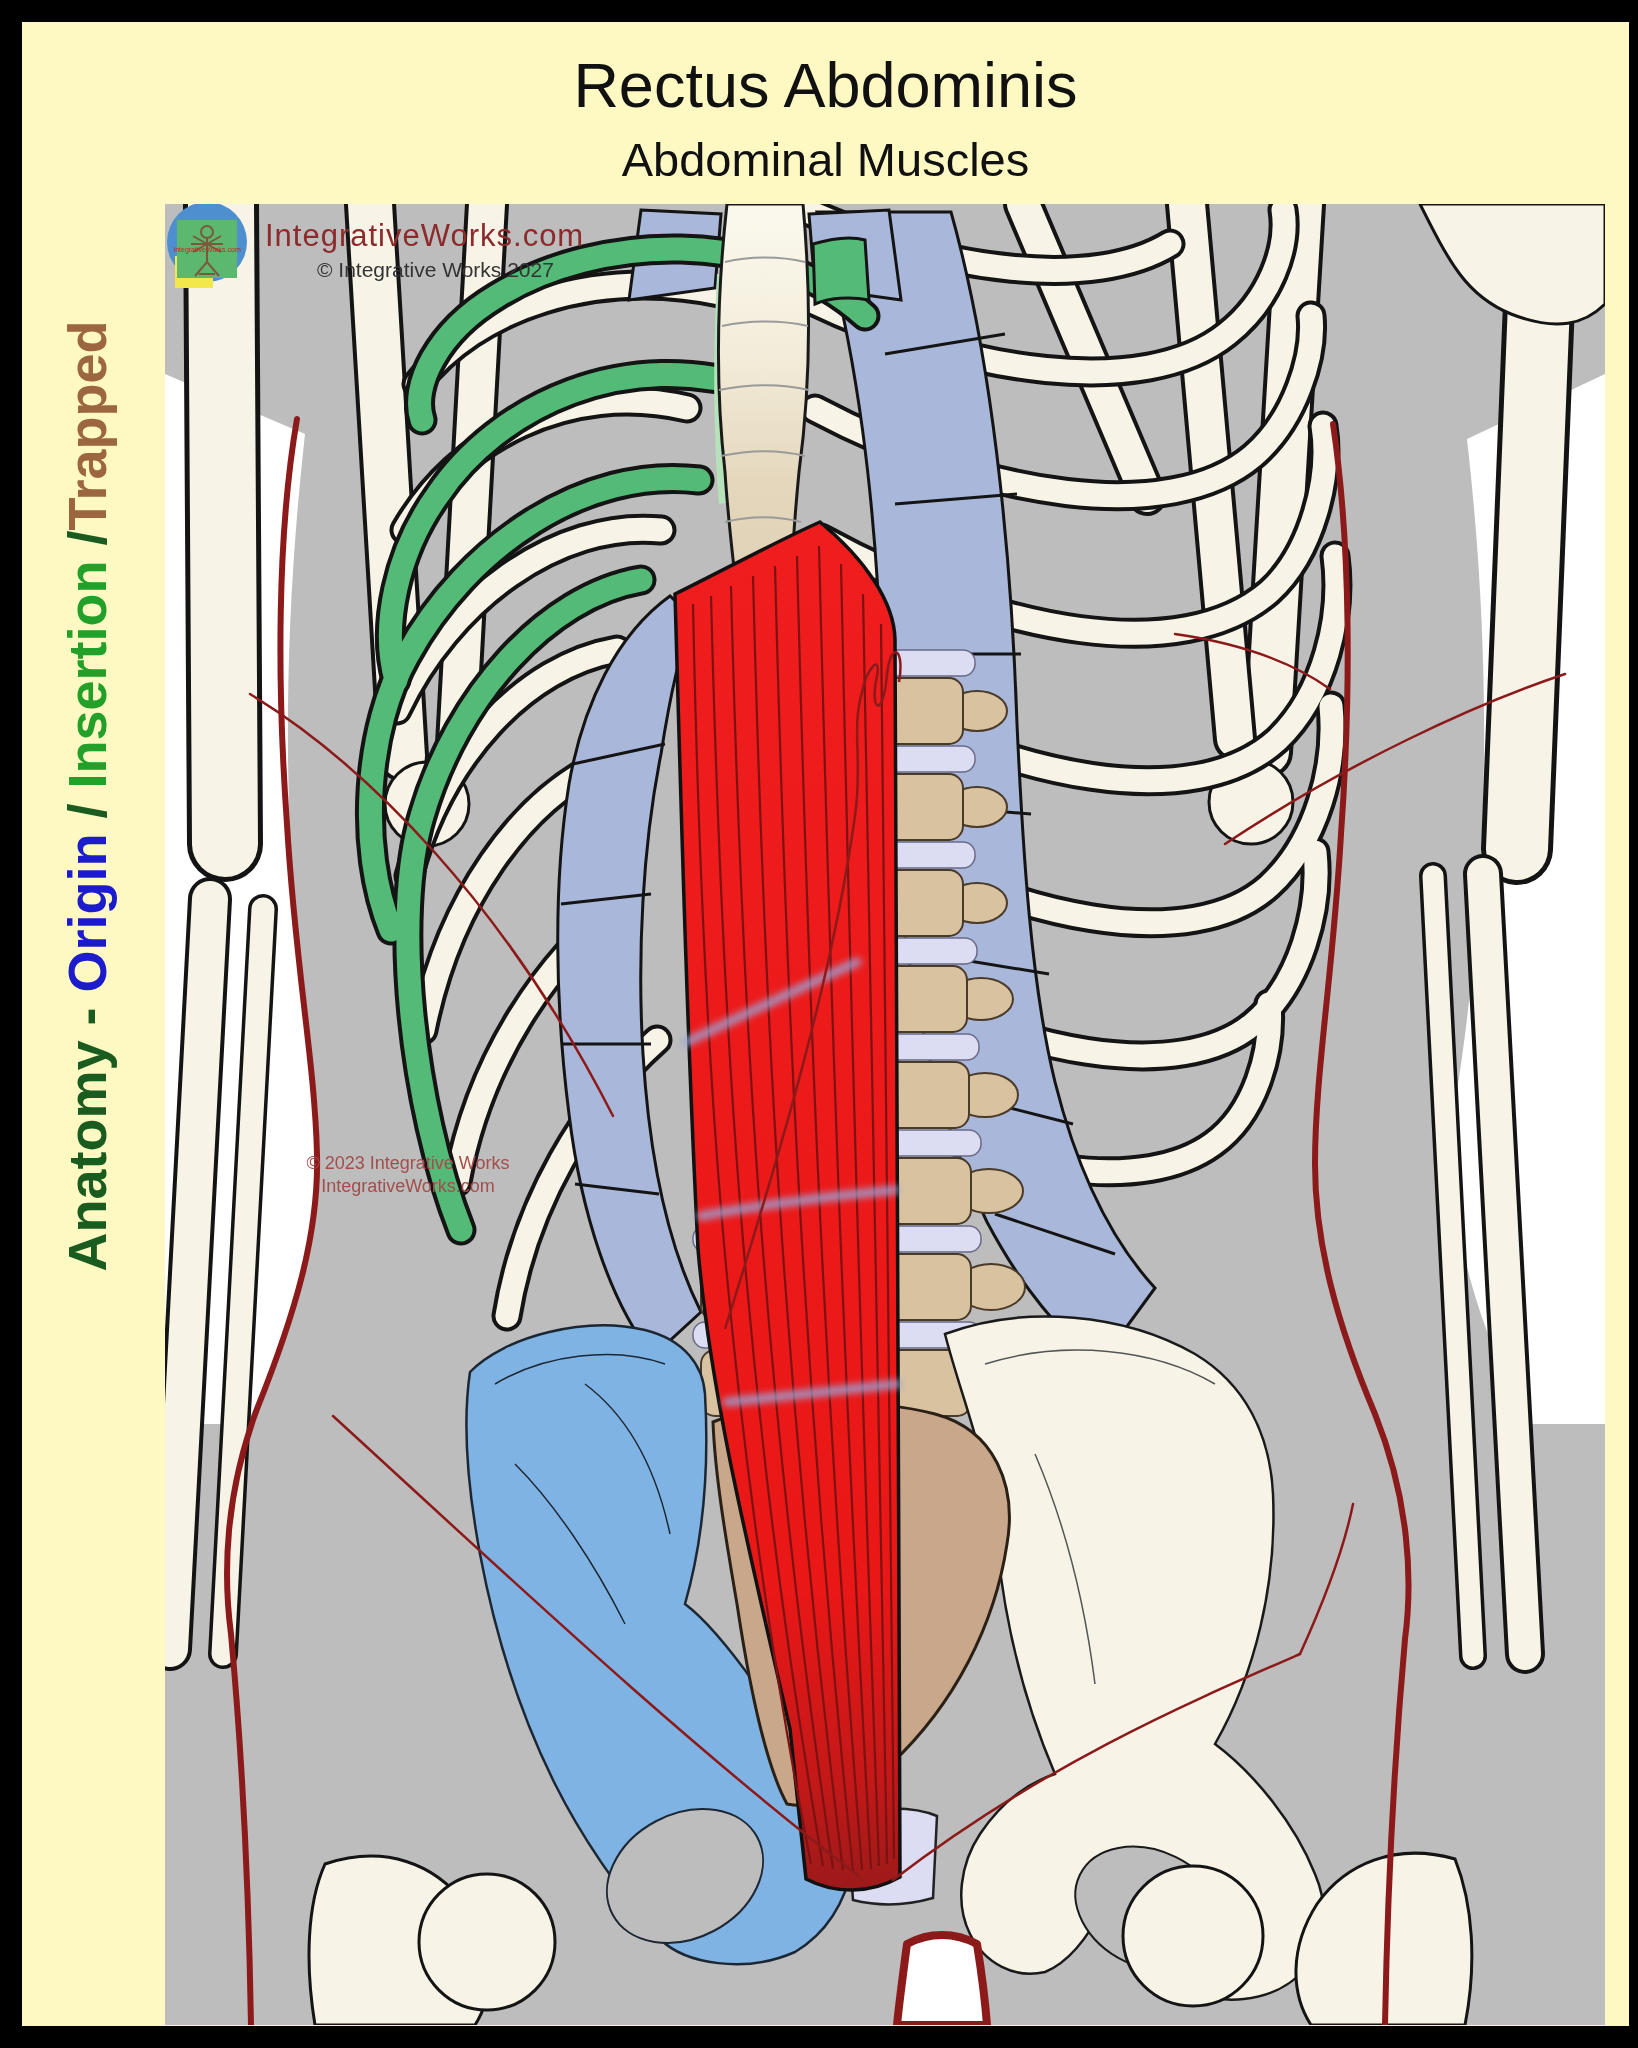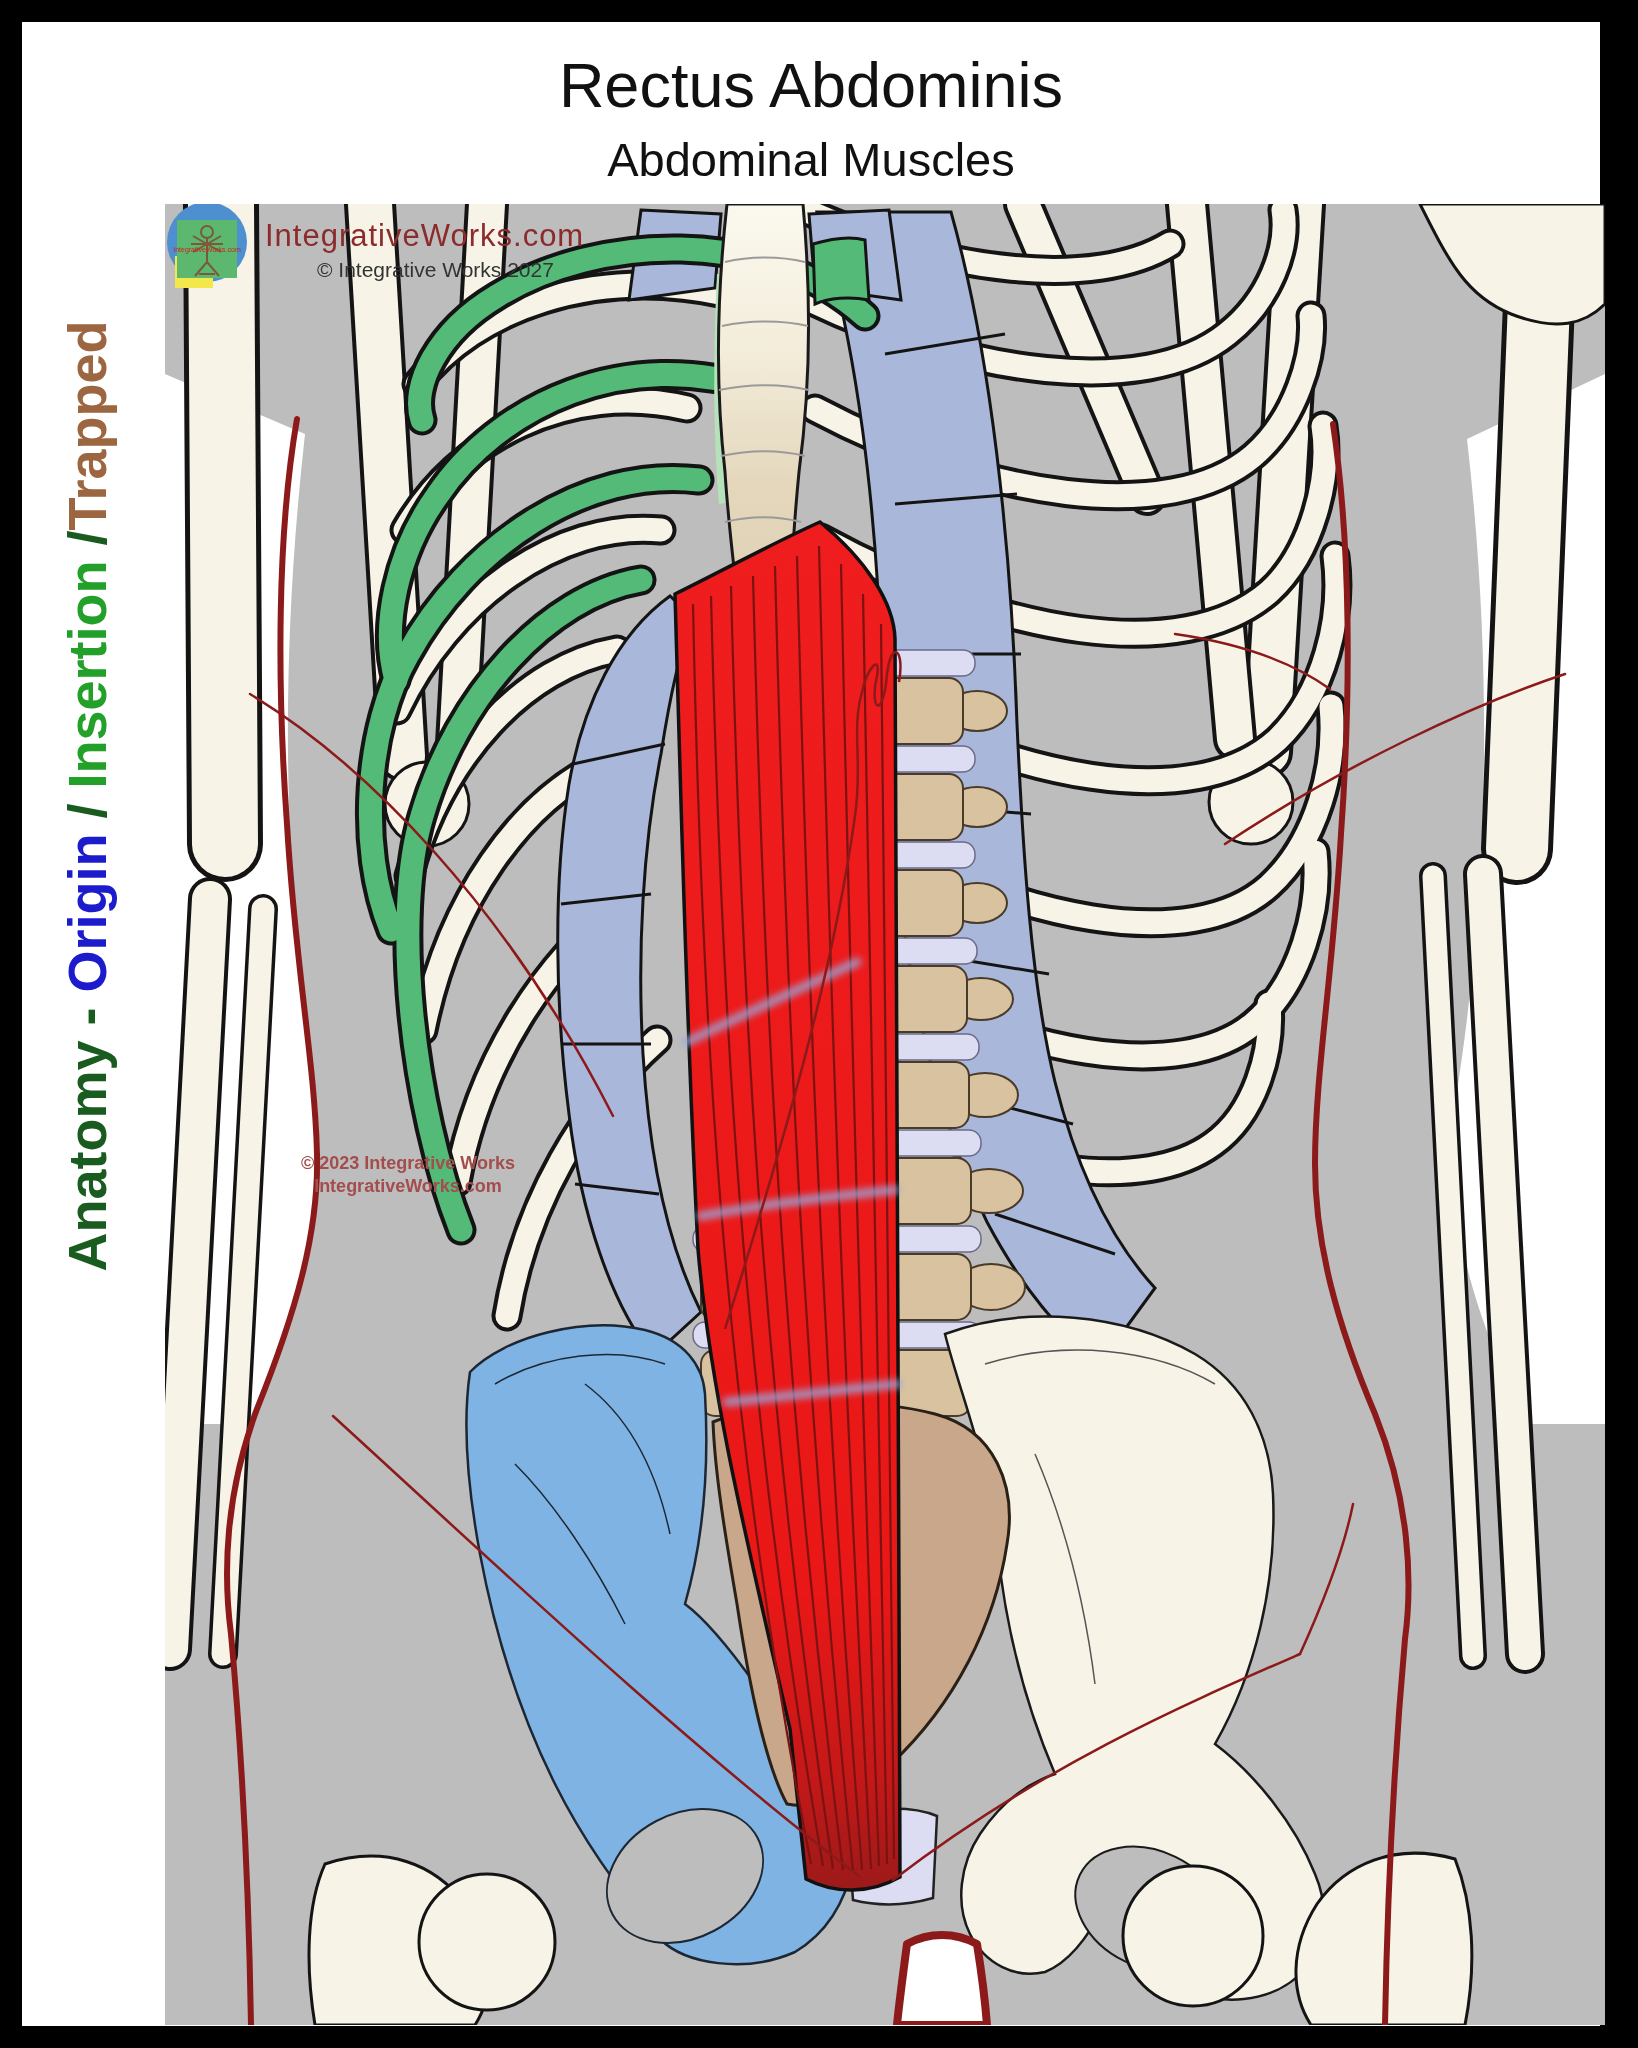--- a/index.html
+++ b/index.html
@@ -1,30 +1,30 @@
 <!DOCTYPE html>
 <html><head>
 <meta charset="utf-8">
 <style>
   html,body{margin:0;padding:0;background:#000;}
   .frame{position:relative;width:1638px;height:2048px;background:#000;overflow:hidden;
          font-family:"Liberation Sans",sans-serif;}
-  .page{position:absolute;left:22px;top:22px;width:1578px;height:2004px;background:#ffffff;}
+  .page{position:absolute;left:22px;top:22px;width:1578px;height:2004px;background:#fef9c3;padding-left:29px;}
   .titles{position:absolute;top:30px;left:0;right:0;text-align:center;color:#111;}
   .titles .main{font-size:63px;font-weight:400;line-height:1.05;}
   .titles .sub{font-size:47px;font-weight:400;line-height:1.1;margin-top:16px;}
   .side-label{position:absolute;left:-440px;top:720px;width:1010px;height:108px;
               transform:rotate(-90deg);font-size:54px;font-weight:bold;
               white-space:pre;letter-spacing:0px;line-height:108px;text-align:center;}
   .stage{position:absolute;left:143px;top:182px;width:1440px;height:1821px;}
   .stage svg{position:absolute;left:0;top:0;}
   .wm-site{position:absolute;left:100px;top:14px;font-size:31px;color:#8b2b2b;letter-spacing:1px;}
   .wm-copy{position:absolute;left:152px;top:54px;font-size:21px;color:#333;}
   .wm-mid{position:absolute;left:88px;top:948px;width:310px;text-align:center;
-          font-size:18px;line-height:1.3;color:#a34d4d;font-weight:bold;}
+          font-size:18px;line-height:1.3;color:#a34d4d;}
   .logo{position:absolute;left:12px;top:6px;width:84px;height:88px;}
 </style>
 </head>
 <body>
 
 <div class="frame">
   <div class="page">
 
     <div class="titles">
       <div class="main">Rectus Abdominis</div>

